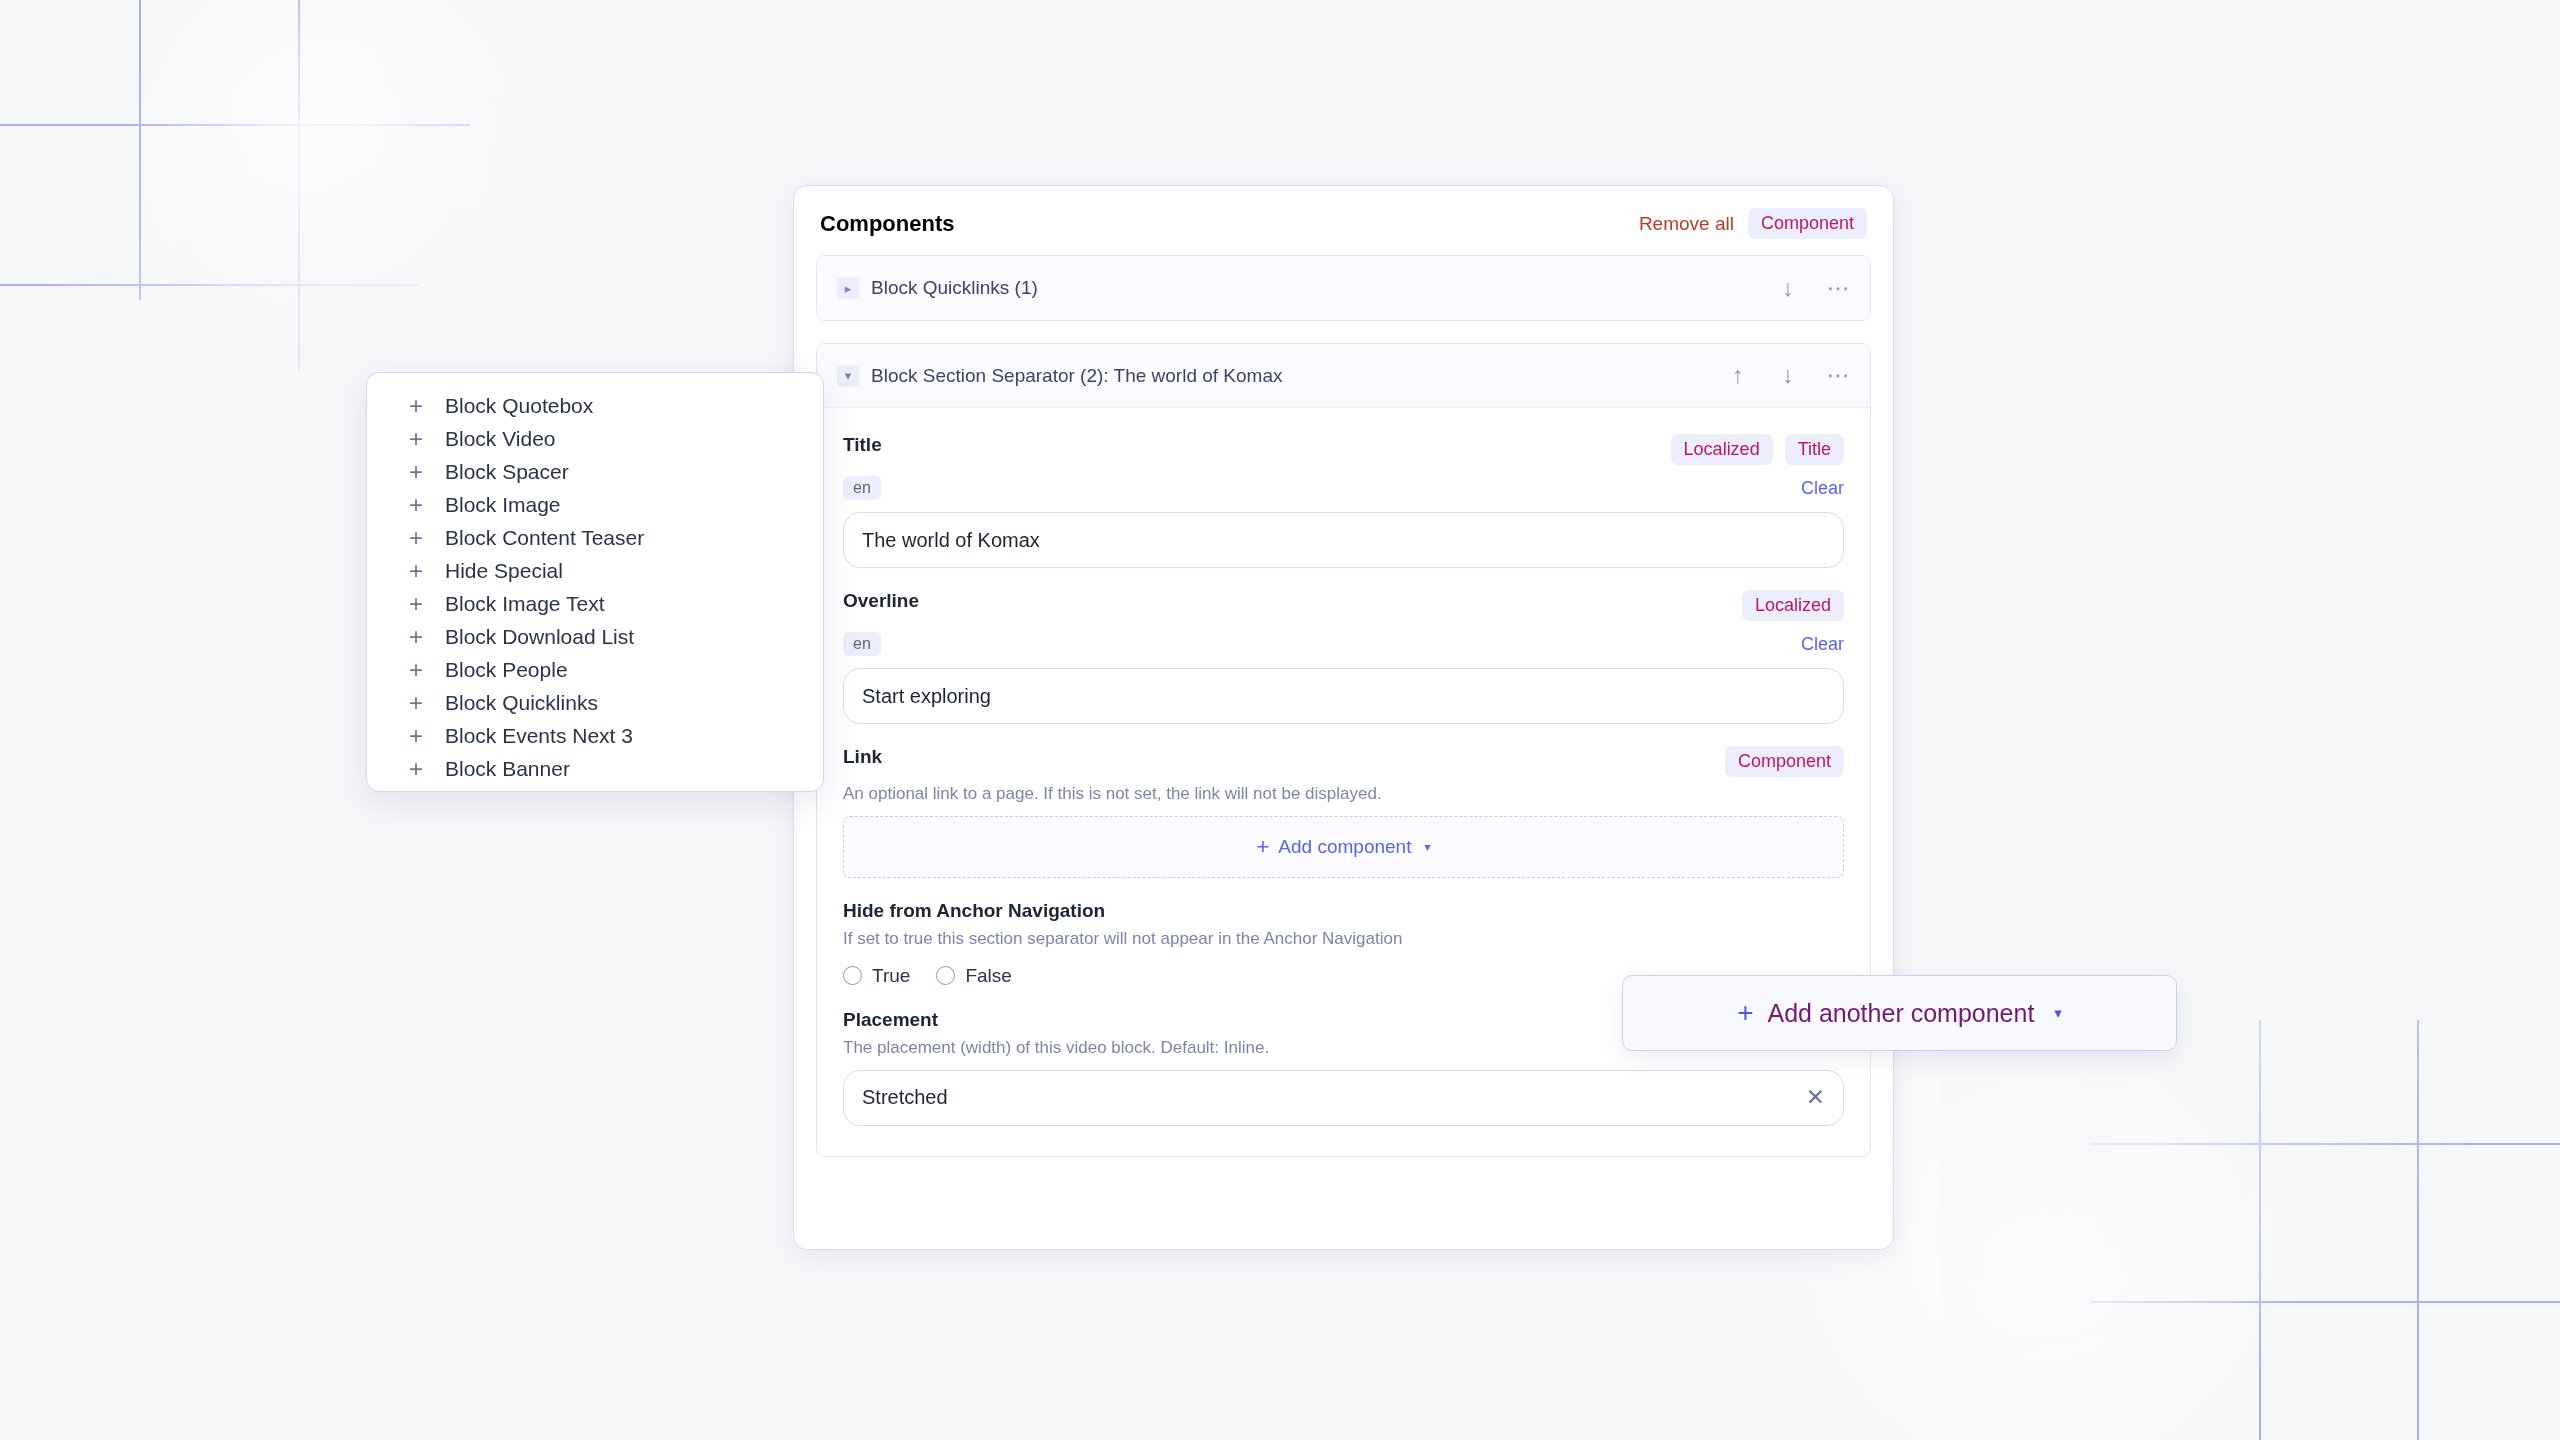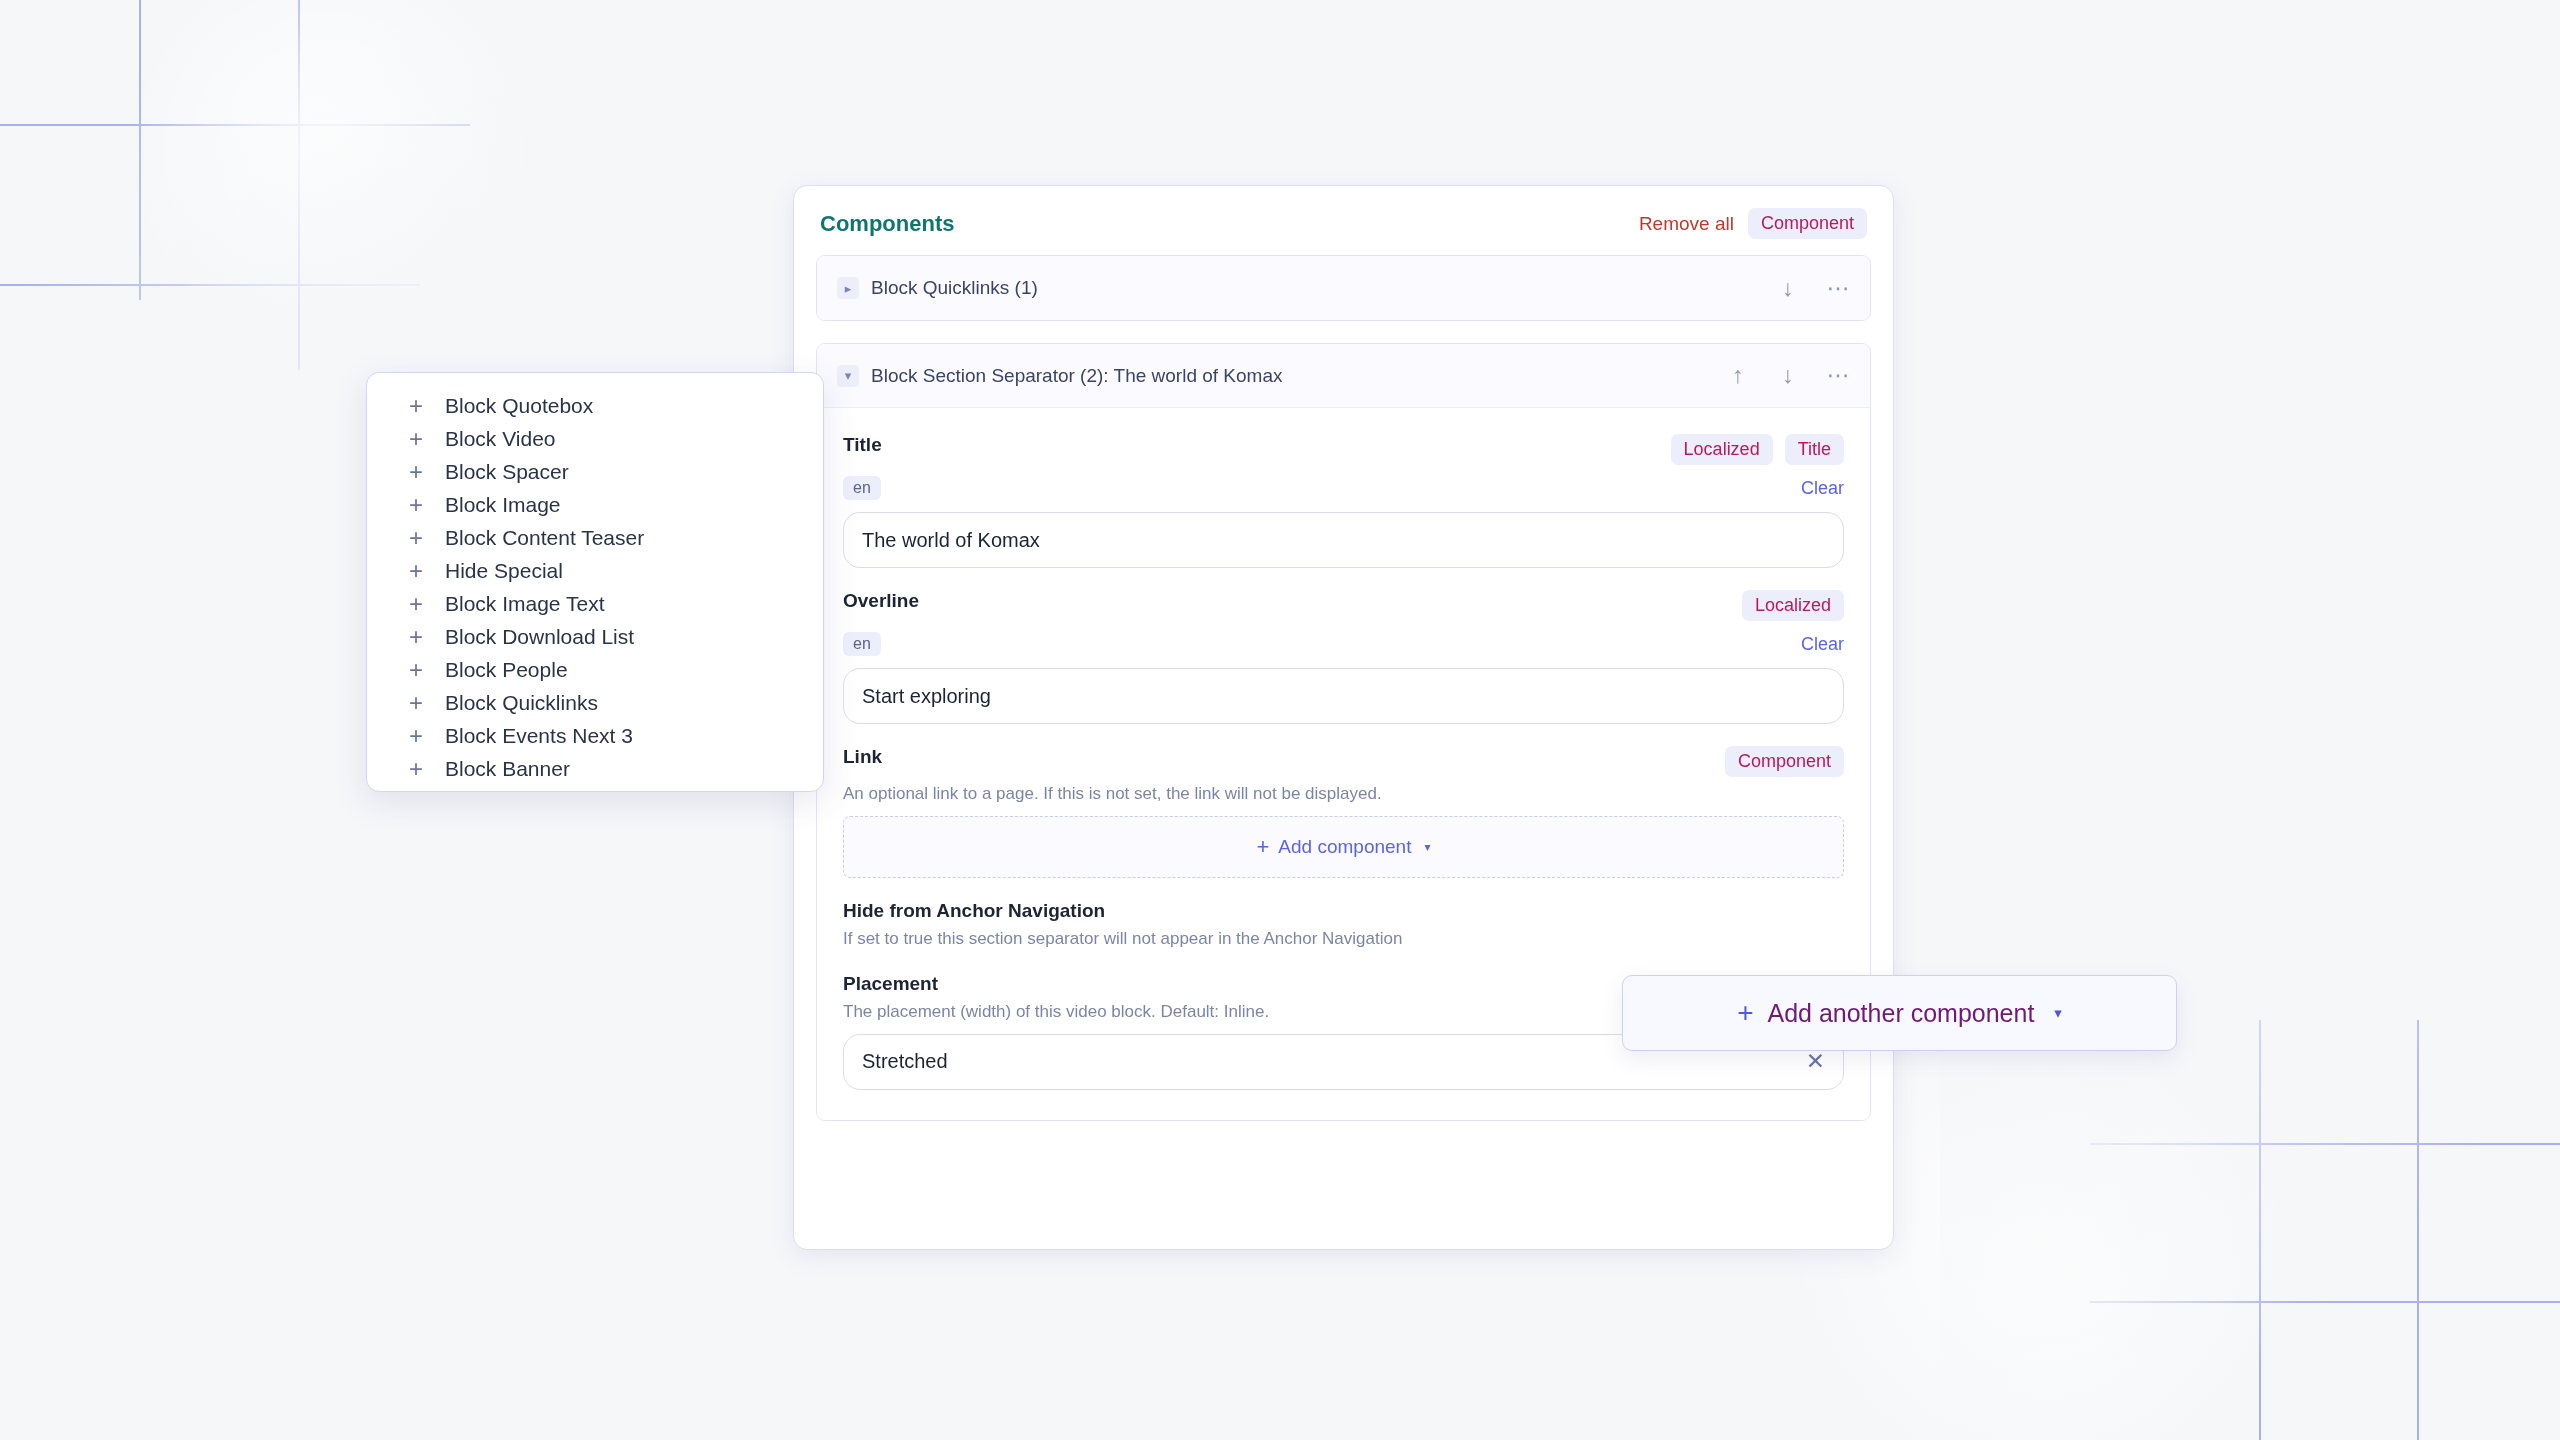--- a/index.html
+++ b/index.html
@@ -51,21 +51,21 @@
     border: 1.5px solid #dcdcf5;
     border-radius: 14px;
     box-shadow: 0 6px 26px rgba(90, 90, 160, 0.10);
   }
 
   .panel-head {
     display: flex; align-items: center;
     padding: 22px 26px 10px 26px;
   }
   .panel-title {
-    font-size: 22px; font-weight: 700; color: #0f766e;
+    font-size: 22px; font-weight: 700; color: #000000;
   }
   .panel-head-actions {
     margin-left: auto; display: flex; align-items: center; gap: 14px;
   }
   .link-danger {
     font-size: 19px; color: #c0392b; cursor: pointer;
   }
   .badge {
     background: #eceefb; color: #be185d;
     font-size: 18px; padding: 5px 13px; border-radius: 7px;
@@ -311,20 +311,30 @@
             <span>Add component</span>
             <span class="caret-dn">▾</span>
           </div>
         </div>
 
         <div class="field">
           <div class="field-head">
             <span class="field-label">Hide from Anchor Navigation</span>
           </div>
           <div class="field-help">If set to true this section separator will not appear in the Anchor Navigation</div>
+          <div class="radio-row">
+            <label class="radio-opt">
+              <span class="radio-dot"></span>
+              <span class="radio-label">True</span>
+            </label>
+            <label class="radio-opt">
+              <span class="radio-dot"></span>
+              <span class="radio-label">False</span>
+            </label>
+          </div>
         </div>
 
         <div class="field" style="margin-bottom:0;">
           <div class="field-head">
             <span class="field-label">Placement</span>
             <span class="field-badges">
               <span class="clear-link">Clear</span>
             </span>
           </div>
           <div class="field-help">The placement (width) of this video block. Default: Inline.</div>

